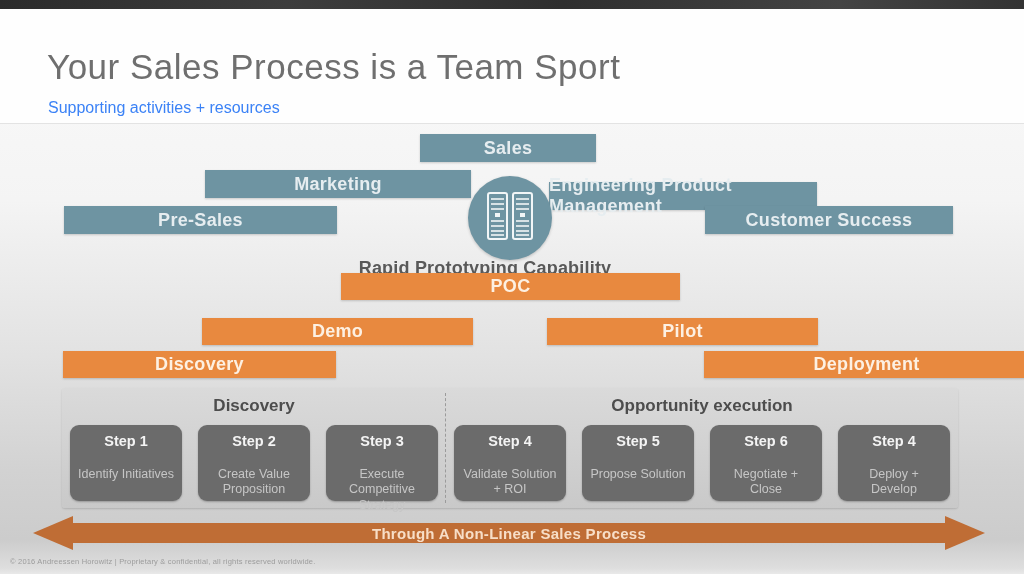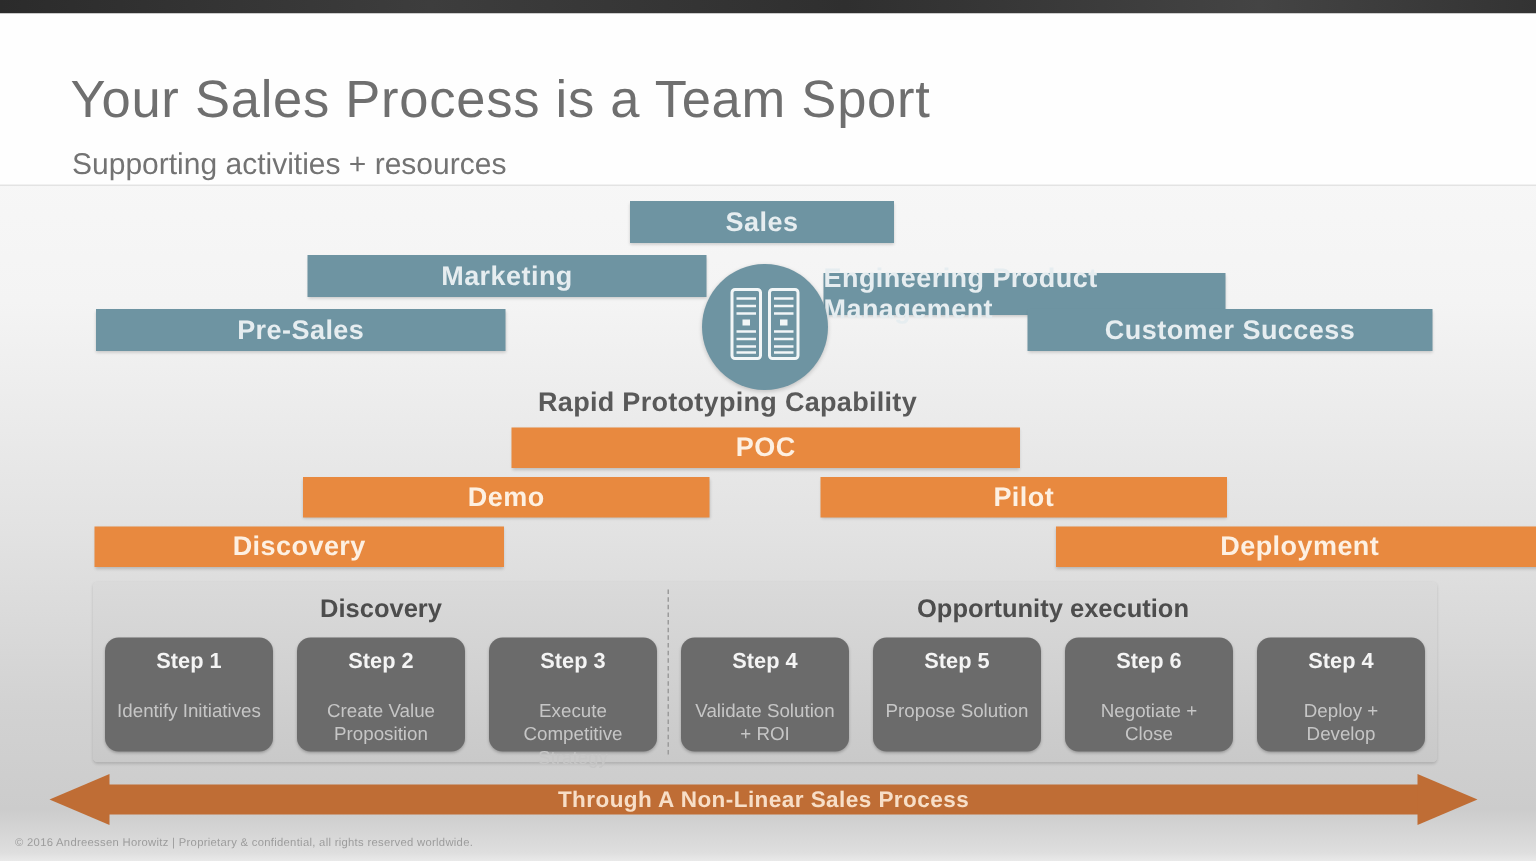--- a/index.html
+++ b/index.html
@@ -7,21 +7,21 @@
     position:relative;width:1024px;height:574px;overflow:hidden;
     font-family:"Liberation Sans","DejaVu Sans",sans-serif;
     background:linear-gradient(180deg,#fbfbfb 0%,#f4f4f4 35%,#e2e2e2 62%,#d2d2d2 82%,#cccccc 94%,#dedede 99%,#e9e9e9 100%);
   }
   
   .top-strip{position:absolute;left:0;top:0;width:1024px;height:9px;
     background:linear-gradient(90deg,#2b2b2b,#3d3d3d 28%,#2f2f2f 55%,#444 82%,#333);}
   
   .title-band{position:absolute;left:0;top:9px;width:1024px;height:114px;background:#fefefe;border-bottom:1px solid #e3e3e3;}
   .slide-title{position:absolute;left:47px;top:38px;font-size:35px;font-weight:300;letter-spacing:.5px;color:#6f6f6f;}
-  .slide-subtitle{position:absolute;left:48px;top:90px;font-size:20px;color:#737373;text-align:center;}
+  .slide-subtitle{position:absolute;left:48px;top:90px;font-size:16px;color:#3b82f6;text-align:center;}
   
   .bar{position:absolute;height:28px;display:flex;align-items:center;justify-content:center;
        font-size:18px;font-weight:600;letter-spacing:.3px;box-shadow:0 1px 2px rgba(0,0,0,.18);}
   .bar.teal{background:var(--teal,#6e94a2);color:#e6edf0;}
   .bar.orange{background:var(--orange,#e8893f);color:#fdf0e2;height:27px;}
   
   .center-circle{position:absolute;left:468px;top:176px;width:84px;height:84px;border-radius:50%;
     background:var(--teal,#6e94a2);display:flex;align-items:center;justify-content:center;box-shadow:0 1px 3px rgba(0,0,0,.2);}
   .center-caption{position:absolute;left:335px;top:258px;width:300px;text-align:center;
     font-size:18px;font-weight:700;color:#595959;letter-spacing:.2px;}
@@ -62,21 +62,21 @@
   </div>
   <div class="bar teal" style="left:205px;top:170px;width:266px;">
     <span>Marketing</span>
   </div>
   <div class="bar teal" style="left:549px;top:170px;width:268px;margin-top:12px;">
     <span>Engineering Product Management</span>
   </div>
   <div class="bar teal" style="left:64px;top:206px;width:273px;">
     <span>Pre-Sales</span>
   </div>
-  <div class="bar teal" style="left:685px;top:206px;width:270px;">
+  <div class="bar teal" style="left:705px;top:206px;width:248px;">
     <span>Customer Success</span>
   </div>
 
   <div class="center-circle">
     <span>
       <svg width="52" height="50" viewBox="0 0 52 50">
         <g fill="none" stroke="#f2f6f7" stroke-width="2">
           <rect x="4" y="2" width="19" height="46" rx="2"></rect>
           <rect x="29" y="2" width="19" height="46" rx="2"></rect>
           <g stroke-width="1.6">
@@ -96,21 +96,21 @@
               <line x1="32" y1="44" x2="45" y2="44"></line>
           </g>
           <rect x="11" y="22" width="5" height="4" fill="#f2f6f7" stroke="none"></rect>
           <rect x="36" y="22" width="5" height="4" fill="#f2f6f7" stroke="none"></rect>
         </g>
       </svg>
     </span>
   </div>
   <div class="center-caption">Rapid Prototyping Capability</div>
 
-  <div class="bar orange" style="left:341px;top:285px;width:339px;justify-content:center;">
+  <div class="bar orange" style="left:341px;top:273px;width:339px;justify-content:center;">
     <span>POC</span>
   </div>
   <div class="bar orange" style="left:202px;top:318px;width:271px;">
     <span>Demo</span>
   </div>
   <div class="bar orange" style="left:547px;top:318px;width:271px;">
     <span>Pilot</span>
   </div>
   <div class="bar orange" style="left:63px;top:351px;width:273px;">
     <span>Discovery</span>

